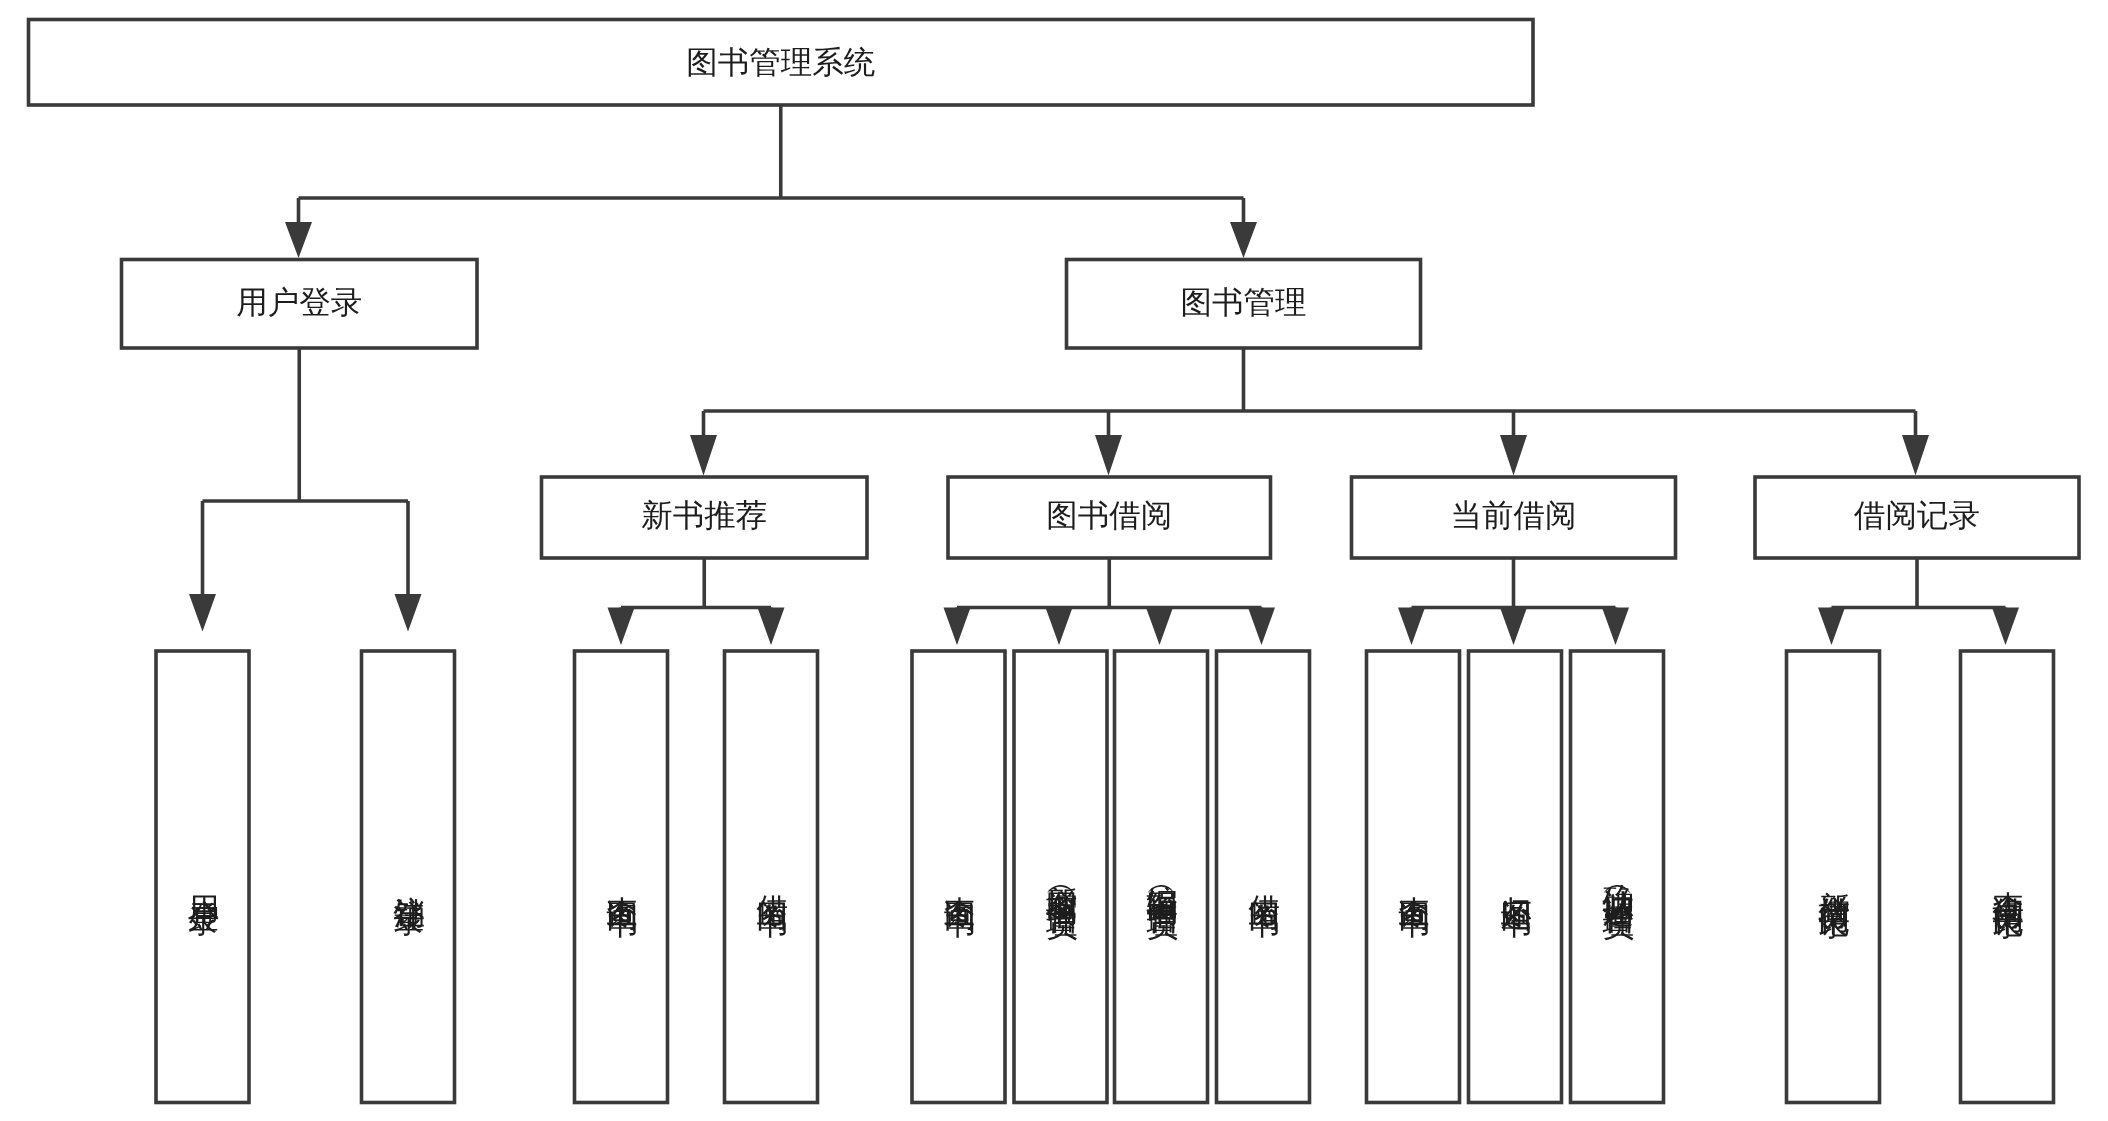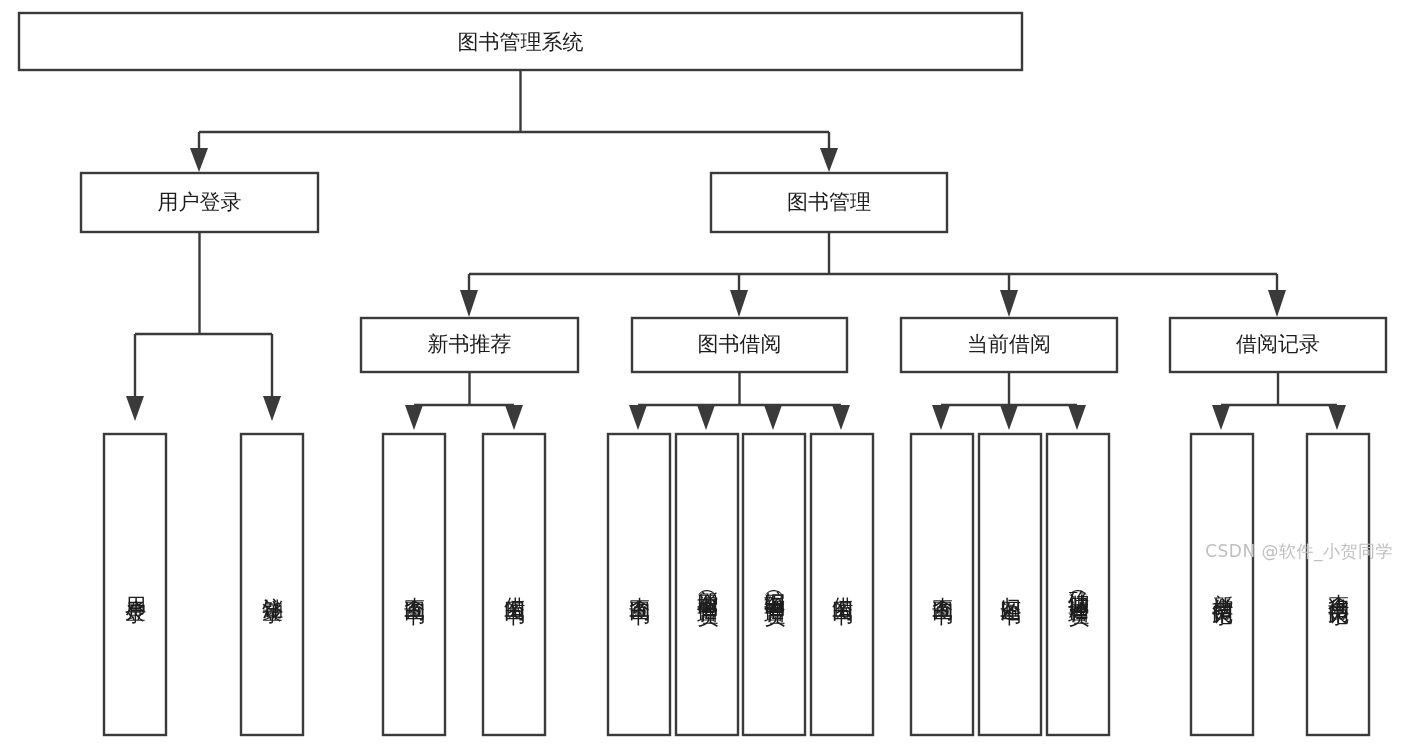--- a/index.html
+++ b/index.html
@@ -220,15 +220,14 @@
   <div class="node-label-v" style="left:743px; top:434px; width:62px; height:301px;">编辑图书（管理员）</div>
   <div class="node-label-v" style="left:811px; top:434px; width:62px; height:301px;">借阅图书</div>
 
   <div class="node-label-v" style="left:911px; top:434px; width:62px; height:301px;">查询图书</div>
   <div class="node-label-v" style="left:979px; top:434px; width:62px; height:301px;">归还图书</div>
   <div class="node-label-v" style="left:1047px; top:434px; width:62px; height:301px;">确认归还（管理员）</div>
 
   <div class="node-label-v" style="left:1191px; top:434px; width:62px; height:301px;">新增借阅记录</div>
   <div class="node-label-v" style="left:1307px; top:434px; width:62px; height:301px;">查询借阅记录</div>
 
-  <div class="watermark">CSDN @软件_小贺同学</div>
 
 </div>
 
 </body></html>

